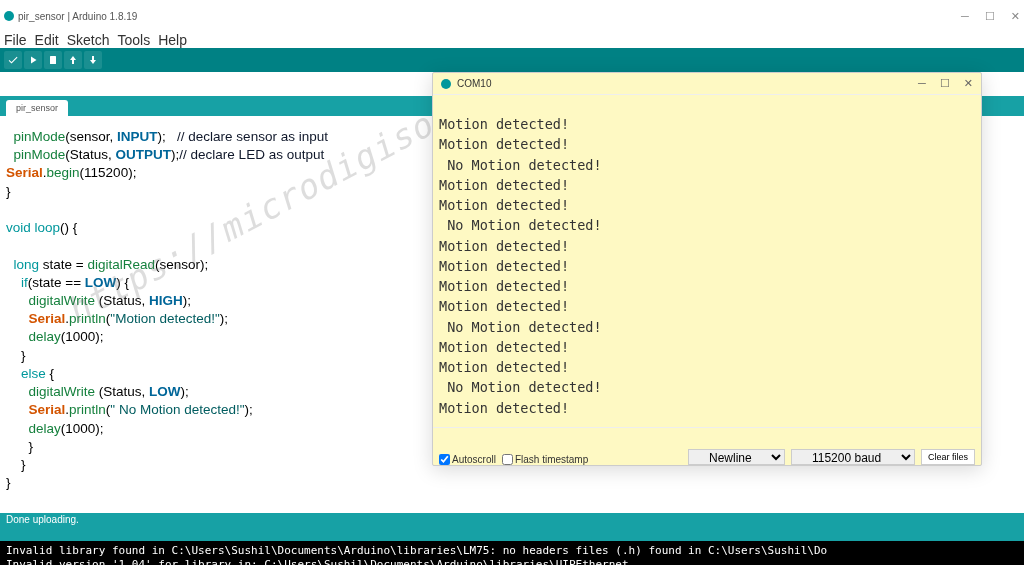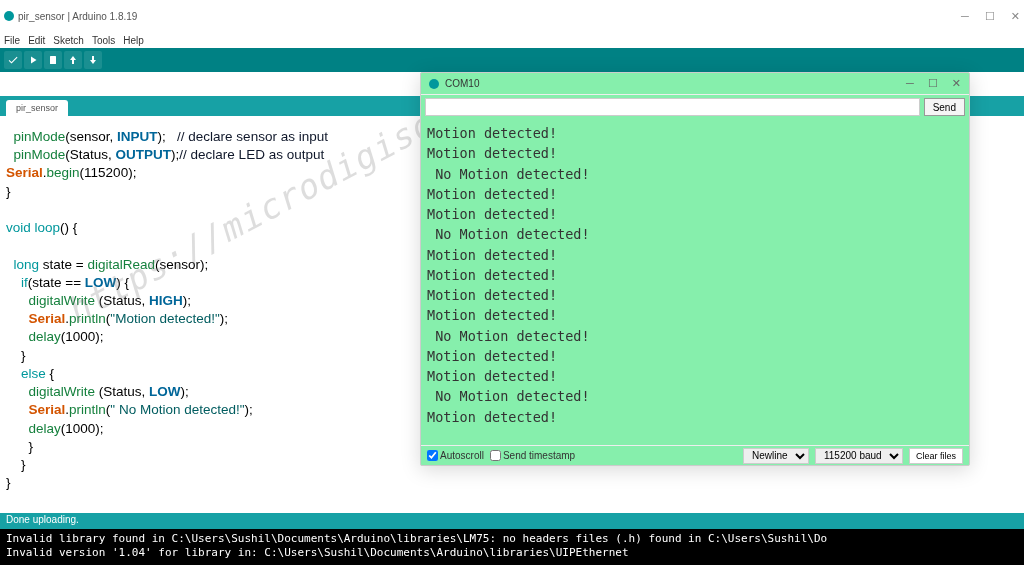--- a/index.html
+++ b/index.html
@@ -3,62 +3,62 @@
   <meta charset="utf-8">
   <style>
     * { margin: 0; padding: 0; box-sizing: border-box; font-family: "Segoe UI", Arial, sans-serif; }
     body { width: 1024px; height: 565px; background: #fff; overflow: hidden; position: relative; }
     
     .titlebar { height: 16px; background: #fff; display: flex; align-items: center; padding: 16px 4px; font-size: 10px; color: #555; }
     .titlebar .app-icon { width: 10px; height: 10px; background: #00979C; border-radius: 50%; margin-right: 4px; }
     .titlebar .title-text { flex: 1; }
     .titlebar .win-controls { display: flex; gap: 16px; color: #888; font-size: 11px; }
     
-    .menubar { height: 16px; background: #fff; display: flex; align-items: center; padding: 0 2px; font-size: 10px; color: #333; gap: 4px; }
+    .menubar { height: 16px; background: #fff; display: flex; align-items: center; padding: 0 2px; font-size: 14px; color: #333; gap: 4px; }
     .menubar span { cursor: pointer; padding: 0 2px; }
     
     .toolbar { height: 24px; background: #008184; display: flex; align-items: center; padding: 0 4px; gap: 2px; }
     .toolbar .tool-btn { width: 18px; height: 18px; background: #1a8f91; border-radius: 2px; display: flex; align-items: center; justify-content: center; cursor: pointer; color: #fff; font-size: 10px; }
     .toolbar .tool-btn svg { width: 12px; height: 12px; }
     
     .tabbar { height: 20px; background: #17A1A5; display: flex; align-items: flex-end; padding: 0 6px; margin-top: 24px; }
     .tabbar .tab { background: #fff; height: 16px; padding: 0 10px; font-size: 9px; color: #555; display: flex; align-items: center; border-radius: 3px 3px 0 0; }
     
     .editor-area { height: 397px; background: #fff; position: relative; overflow: hidden; }
     .code { font-family: Consolas, "Courier New", monospace; font-size: 13.5px; line-height: 1.35; padding: 12px 6px; white-space: pre; color: #000; }
     .kw-type { color: #00979C; }
     .kw-orange { color: #D35400; font-weight: bold; }
     .kw-func { color: #15803d; }
     .kw-const { color: #006699; font-weight: bold; }
     .kw-str { color: #005C5F; }
     .kw-cmt { color: #0f172a; }
     
     .watermark { position: absolute; top: 10px; left: 30px; font-family: Consolas, monospace; font-size: 34px; color: rgba(120,120,120,0.25); transform: rotate(-28deg); pointer-events: none; font-style: italic; letter-spacing: 1px; }
     
-    .status-msg { height: 16px; background: #17A1A5; color: #fff; font-size: 10px; padding: 1px 6px; }
+    .status-msg { height: 28px; background: #17A1A5; color: #fff; font-size: 10px; padding: 1px 6px; }
     .console { height: 58px; background: #000; color: #fff; font-family: Consolas, monospace; font-size: 11px; padding: 3px 6px; overflow: hidden; white-space: pre; line-height: 1.3; }
     .footer { height: 18px; background: #008184; color: #fff; font-size: 8px; display: flex; align-items: center; padding: 0 6px; }
     .footer .line-num { width: 60px; }
     .footer .board-info { flex: 1; text-align: center; overflow: hidden; white-space: nowrap; }
     
     
-    .serial-window { position: absolute; top: 72px; left: 420px; width: 550px; height: 394px; background: #86efac; border: 1px solid #ccc; box-shadow: 0 4px 20px rgba(0,0,0,0.15); display: flex; flex-direction: column; border-radius: 2px; }
+    .serial-window { position: absolute; top: 72px; left: 432px; width: 550px; height: 394px; background: #fef9c3; border: 1px solid #ccc; box-shadow: 0 4px 20px rgba(0,0,0,0.15); display: flex; flex-direction: column; border-radius: 2px; }
     .sw-title { height: 22px; display: flex; align-items: center; padding: 0 8px; font-size: 10px; color: #333; border-bottom: 1px solid #eee; }
     .sw-title .sw-icon { width: 10px; height: 10px; background: #00979C; border-radius: 50%; margin-right: 6px; }
     .sw-title .sw-label { flex: 1; }
     .sw-title .sw-controls { display: flex; gap: 14px; color: #666; font-size: 11px; }
     .sw-input-row { height: 24px; display: flex; align-items: center; padding: 2px 4px; gap: 4px; }
     .sw-input-row input { flex: 1; height: 18px; border: 1px solid #ccc; font-size: 10px; padding: 0 4px; }
     .sw-input-row button { height: 18px; padding: 0 8px; font-size: 10px; border: 1px solid #999; background: #f5f5f5; cursor: pointer; }
-    .sw-output { flex: 1; padding: 4px 6px; font-family: Consolas, monospace; font-size: 13.5px; color: #333; white-space: pre; line-height: 1.5; overflow: hidden; }
-    .sw-footer { height: 20px; border-top: 1px solid #eee; display: flex; align-items: center; padding: 0 6px; gap: 6px; font-size: 10px; }
+    .sw-output { flex: 1; padding: 4px 6px; font-family: Consolas, monospace; font-size: 13.5px; color: #333; white-space: pre; line-height: 1.5; overflow: hidden; margin-top: 15px; }
+    .sw-footer { height: 38px; border-top: 1px solid #eee; display: flex; align-items: flex-end; padding: 0 6px; gap: 6px; font-size: 10px; }
     .sw-footer label { display: flex; align-items: center; gap: 2px; color: #333; }
     .sw-footer input[type=checkbox] { width: 11px; height: 11px; }
     .sw-footer .spacer { flex: 1; }
-    .sw-footer select { font-size: 10px; height: 16px; border: 1px solid #ccc; padding: 0 4px; }
+    .sw-footer select { font-size: 12px; height: 16px; border: 1px solid #ccc; padding: 0 16px; }
     .sw-footer button { font-size: 9px; height: 16px; padding: 0 6px; border: 1px solid #ccc; background: #fff; cursor: pointer; }
   </style>
 </head>
 <body>
 
 <div class="titlebar">
   <div class="app-icon"></div>
   <div class="title-text">pir_sensor | Arduino 1.8.19</div>
   <div class="win-controls">
     <span>─</span>
@@ -129,24 +129,20 @@
 <div class="serial-window">
   <div class="sw-title">
     <div class="sw-icon"></div>
     <div class="sw-label">COM10</div>
     <div class="sw-controls">
       <span>─</span>
       <span>☐</span>
       <span>✕</span>
     </div>
   </div>
-  <div class="sw-input-row">
-    <input type="text" style="">
-    <button>Send</button>
-  </div>
   <div class="sw-output" id="serial-output">Motion detected!
 Motion detected!
  No Motion detected!
 Motion detected!
 Motion detected!
  No Motion detected!
 Motion detected!
 Motion detected!
 Motion detected!
 Motion detected!
@@ -155,21 +151,21 @@
 Motion detected!
  No Motion detected!
 Motion detected!</div>
   <div class="sw-footer">
     <label>
       <input type="checkbox" checked="" style="">
       <span>Autoscroll</span>
     </label>
     <label>
       <input type="checkbox" style="">
-      <span>Send timestamp</span>
+      <span>Flash timestamp</span>
     </label>
     <div class="spacer"></div>
     <select>
       <option>Newline</option>
     </select>
     <select>
       <option>115200 baud</option>
     </select>
     <button>Clear files</button>
   </div>

